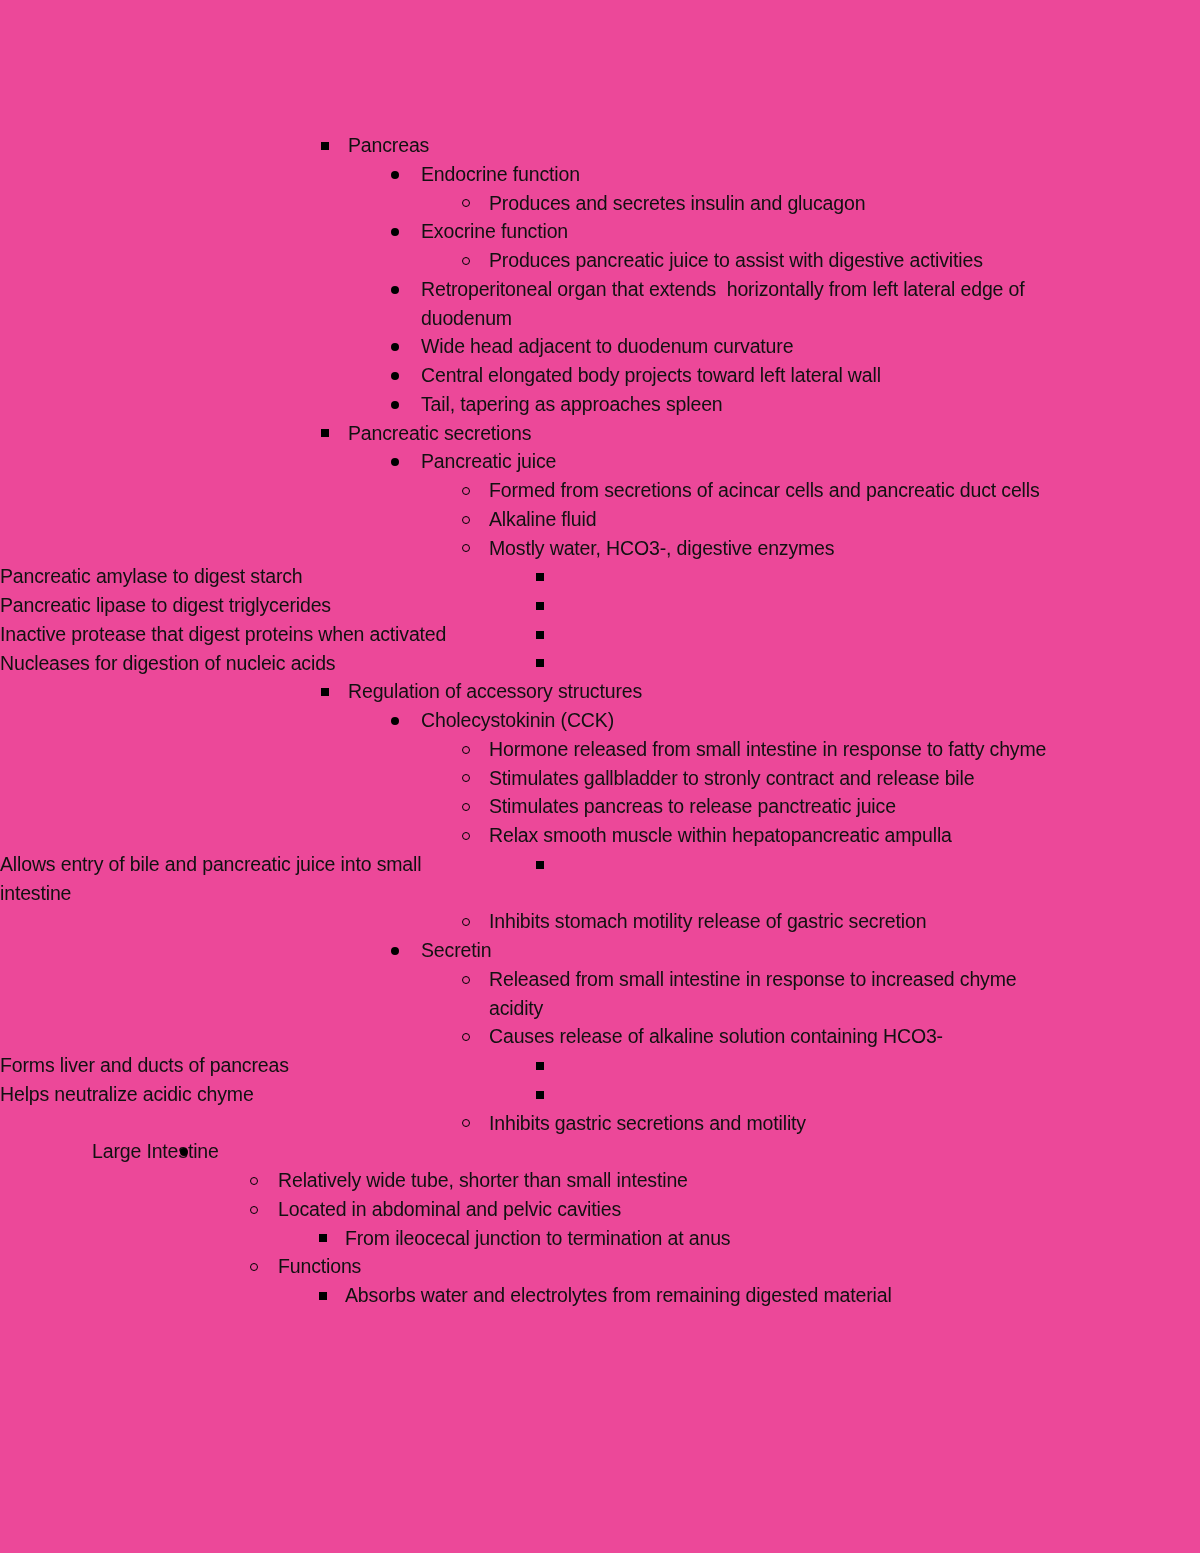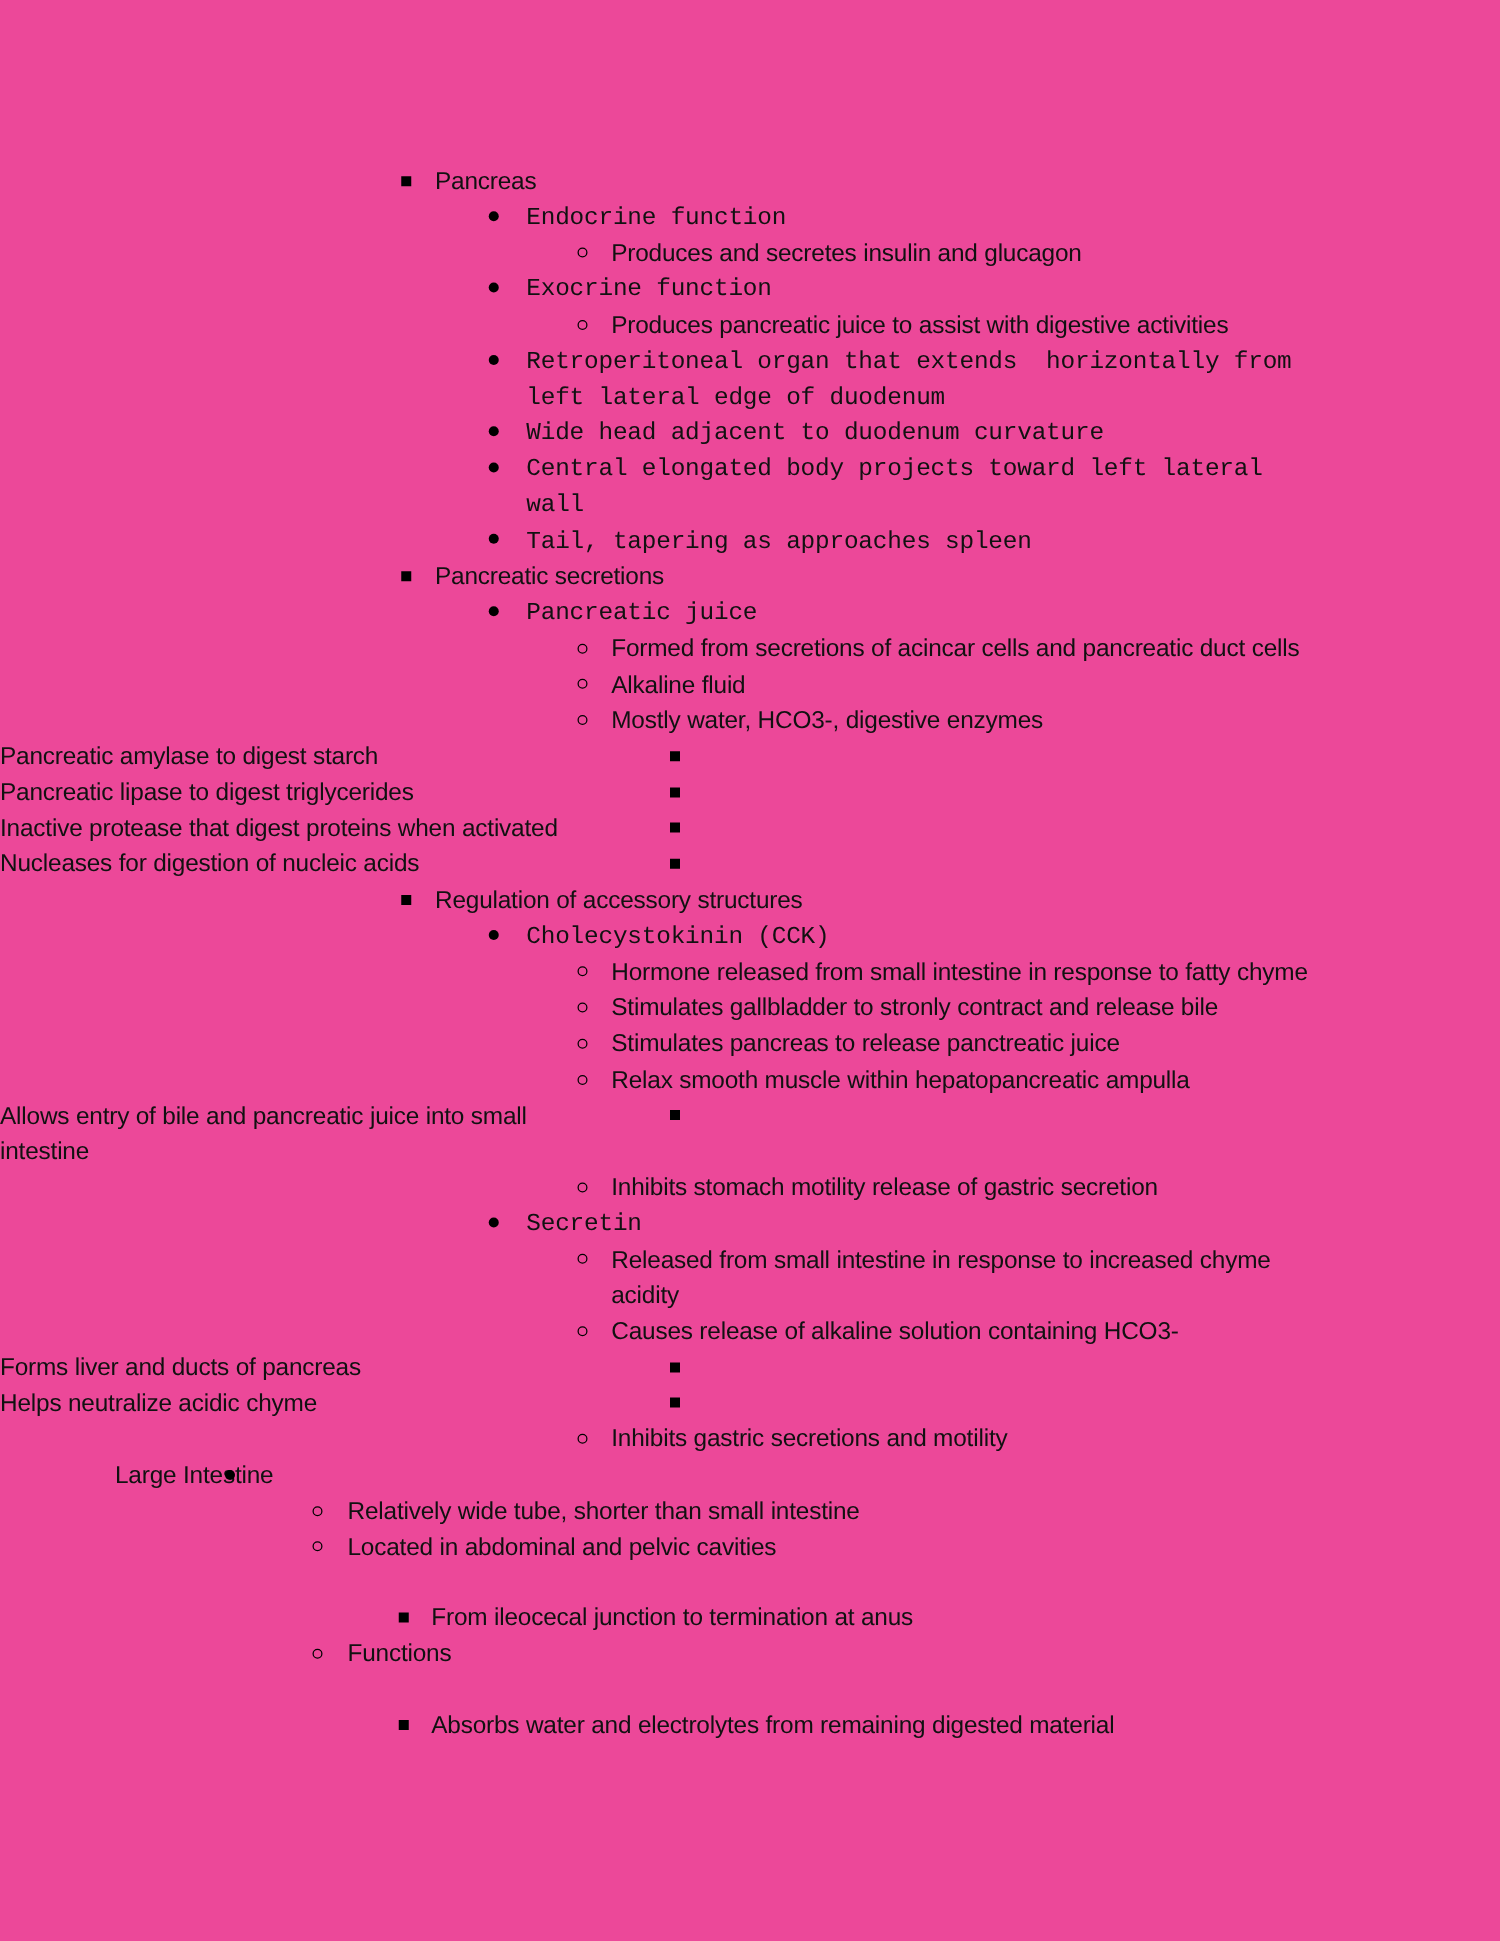--- a/index.html
+++ b/index.html
@@ -83,21 +83,21 @@
     border-radius: 50%;
     background: transparent;
     vertical-align: middle;
     margin-bottom: 2px;
   }
 
   
   .lvA1 { padding-left: 348px; }
   .lvA1 > .marker { left: 321px; }
 
-  .lvA2 { padding-left: 421px; font-family: Liberation Mono, monospace; }
+  .lvA2 { padding-left: 421px; }
   .lvA2 > .marker { left: 391px; }
 
   .lvA3 { padding-left: 489px; }
   .lvA3 > .marker { left: 462px; }
 
   .lvA4 { }
   .lvA4 > .marker { left: 536px; }
 
   
   .lvB1 { padding-left: 92px; }
@@ -110,21 +110,21 @@
   .lvB3 > .marker { left: 319px; }
 
   
   .row .txt { max-width: 1px; }
   .lvA1 > .txt { max-width: 712px; }
   .lvA2 > .txt { max-width: 638px; }
   .lvA3 > .txt { max-width: 570px; }
   .lvA4 > .txt { max-width: 497px; }
   .lvB1 > .txt { max-width: 850px; }
   .lvB2 > .txt { max-width: 780px; }
-  .lvB3 > .txt { max-width: 714px; margin-top: 28px; }
+  .lvB3 > .txt { max-width: 714px; }
 </style>
 </head>
 <body>
 
 <div id="page">
   <div id="outline">
       <div class="row lvA1"><span class="marker"><span class="mk-square"></span></span><span class="txt">Pancreas</span></div>
       <div class="row lvA2"><span class="marker"><span class="mk-disc"></span></span><span class="txt">Endocrine function</span></div>
       <div class="row lvA3"><span class="marker"><span class="mk-circle"></span></span><span class="txt">Produces and secretes insulin and glucagon</span></div>
       <div class="row lvA2"><span class="marker"><span class="mk-disc"></span></span><span class="txt">Exocrine function</span></div>

